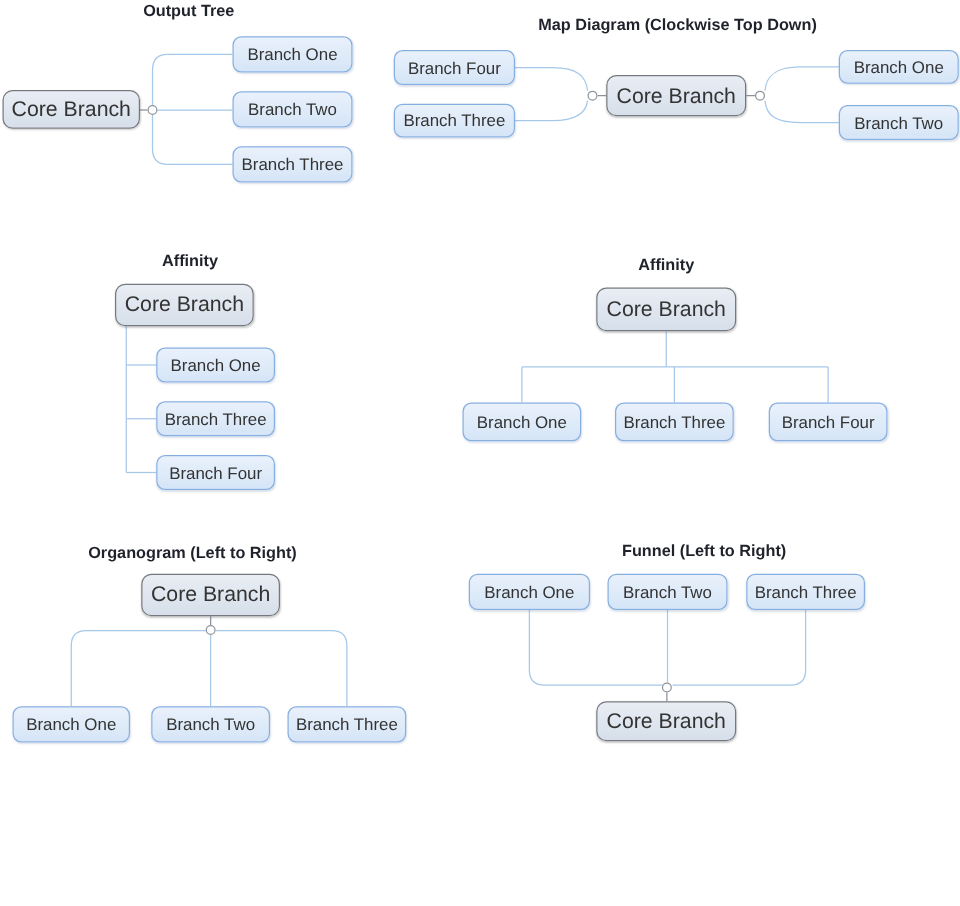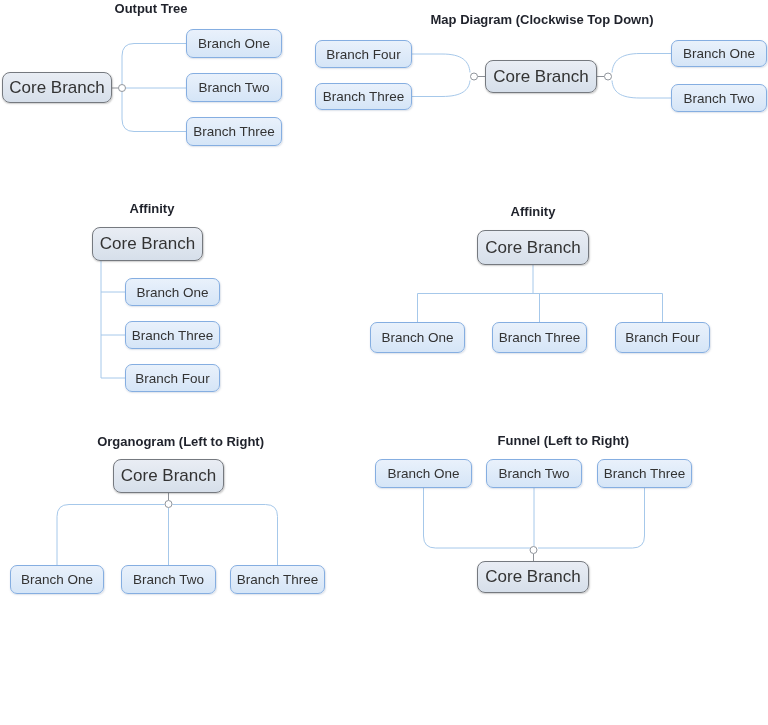--- a/index.html
+++ b/index.html
@@ -145,21 +145,21 @@
   <div class="node branch-box" style="left:125px; top:278px; width:95px; height:28px;">Branch One</div>
   <div class="node branch-box" style="left:125px; top:321px; width:95px; height:28px;">Branch Three</div>
   <div class="node branch-box" style="left:125px; top:364px; width:95px; height:28px;">Branch Four</div>
 
   <div class="diagram-title" style="left:458px; top:204px; width:150px;">Affinity</div>
   <div class="node core-box" style="left:477px; top:230px; width:112px; height:35px;">Core Branch</div>
   <div class="node branch-box" style="left:370px; top:322px; width:95px; height:31px;">Branch One</div>
   <div class="node branch-box" style="left:492px; top:322px; width:95px; height:31px;">Branch Three</div>
   <div class="node branch-box" style="left:615px; top:322px; width:95px; height:31px;">Branch Four</div>
 
-  <div class="diagram-title" style="left:64px; top:434px; width:200px;text-align:right;">Organogram (Left to Right)</div>
+  <div class="diagram-title" style="left:54px; top:434px; width:200px;">Organogram (Left to Right)</div>
   <div class="node core-box" style="left:113px; top:459px; width:111px; height:34px;">Core Branch</div>
   <div class="node branch-box" style="left:10px; top:565px; width:94px; height:29px;">Branch One</div>
   <div class="node branch-box" style="left:121px; top:565px; width:95px; height:29px;">Branch Two</div>
   <div class="node branch-box" style="left:230px; top:565px; width:95px; height:29px;">Branch Three</div>
 
   <div class="diagram-title" style="left:429px; top:433px; width:200px;text-align:right;">Funnel (Left to Right)</div>
   <div class="node branch-box" style="left:375px; top:459px; width:97px; height:29px;">Branch One</div>
   <div class="node branch-box" style="left:486px; top:459px; width:96px; height:29px;">Branch Two</div>
   <div class="node branch-box" style="left:597px; top:459px; width:95px; height:29px;">Branch Three</div>
   <div class="node core-box" style="left:477px; top:561px; width:112px; height:32px;">Core Branch</div>

